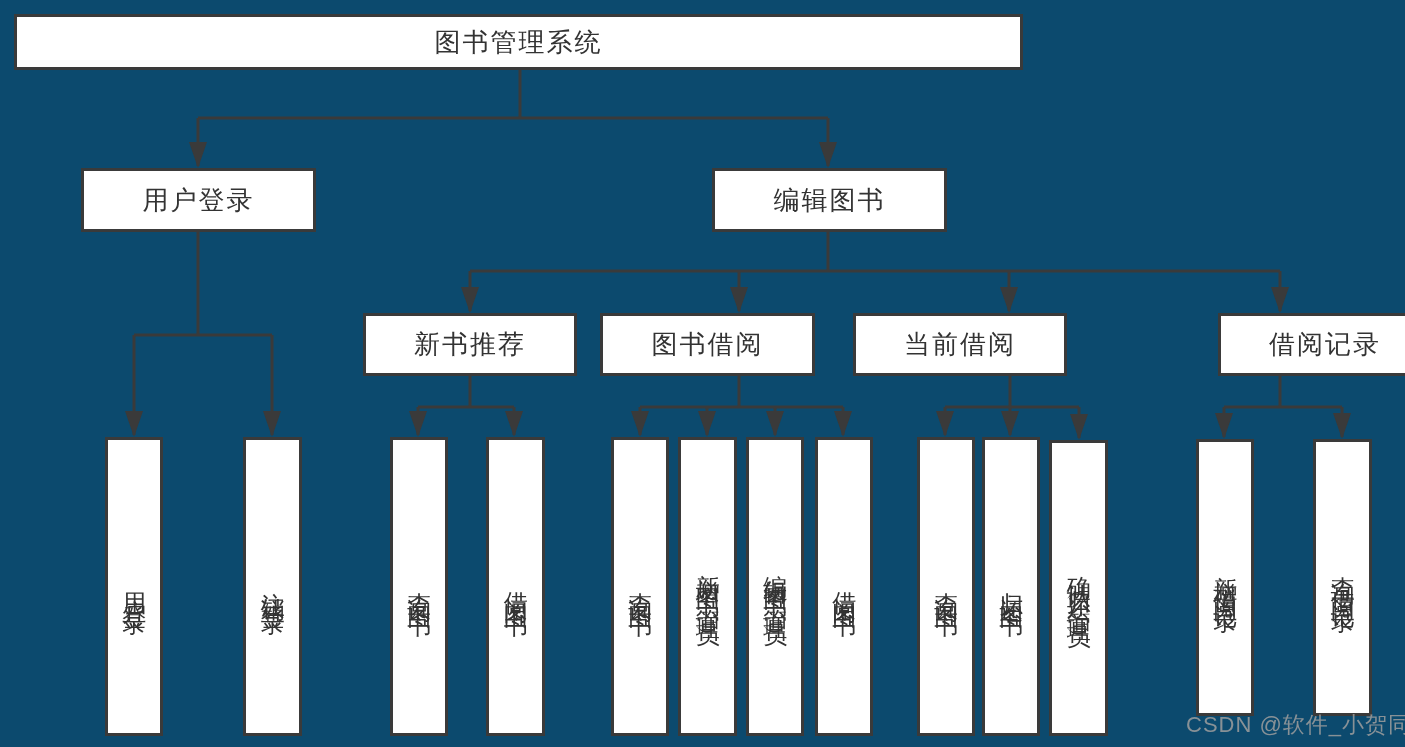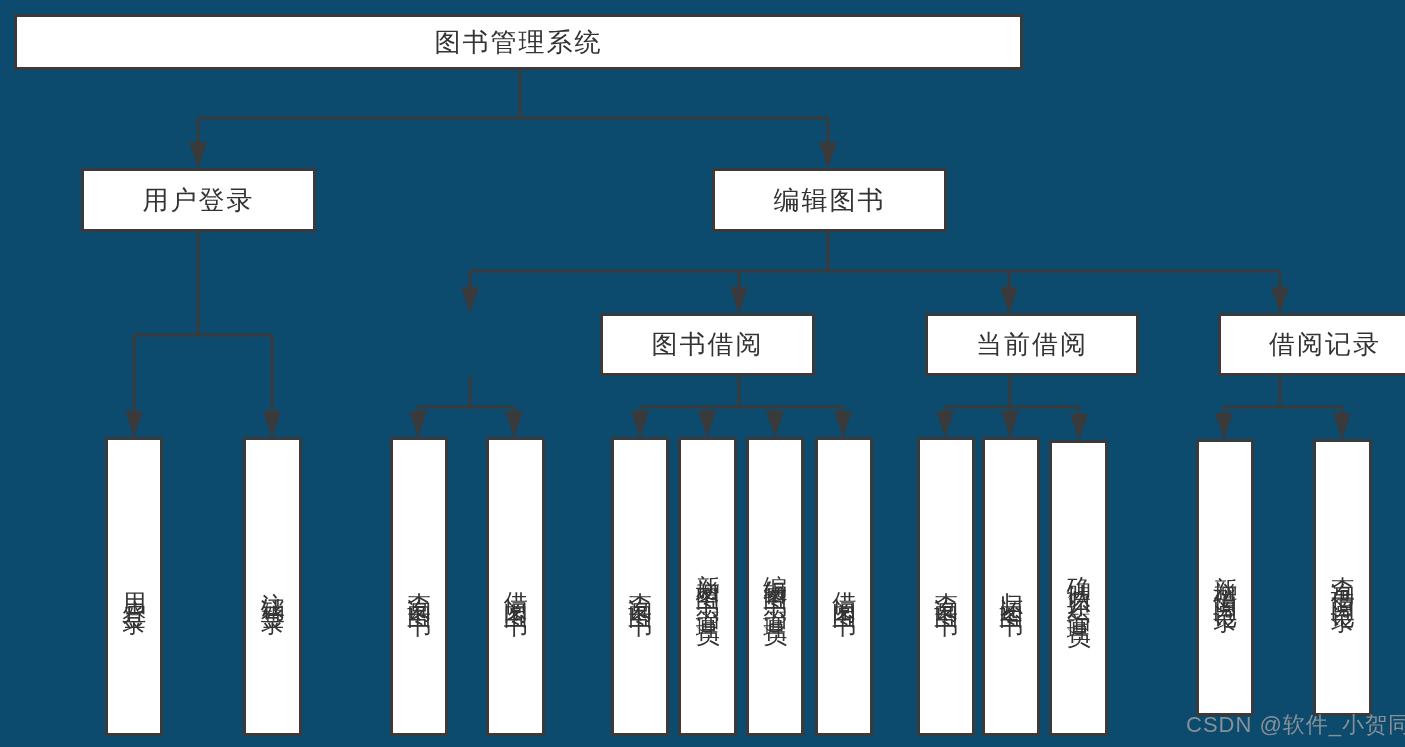--- a/index.html
+++ b/index.html
@@ -131,24 +131,27 @@
     <span>图书管理系统</span>
   </div>
 
   <div class="hbox" style="left:81px; top:168px; width:235px; height:64px;">
     <span>用户登录</span>
   </div>
   <div class="hbox" style="left:712px; top:168px; width:235px; height:64px;">
     <span>编辑图书</span>
   </div>
 
+  <div class="hbox" style="left:363px; top:313px; width:214px; height:63px;">
+    <span>新书推荐</span>
+  </div>
   <div class="hbox" style="left:600px; top:313px; width:215px; height:63px;">
     <span>图书借阅</span>
   </div>
-  <div class="hbox" style="left:925px; top:313px; width:214px; height:63px;">
+  <div class="hbox" style="left:853px; top:313px; width:214px; height:63px;">
     <span>当前借阅</span>
   </div>
   <div class="hbox" style="left:1173px; top:313px; width:214px; height:63px;margin-left:45px;">
     <span>借阅记录</span>
   </div>
 
   <div class="vbox" style="left:105px; top:437px; width:58px; height:299px;">
     <span class="vtext">用户登录</span>
   </div>
   <div class="vbox" style="left:243px; top:437px; width:59px; height:299px;">

